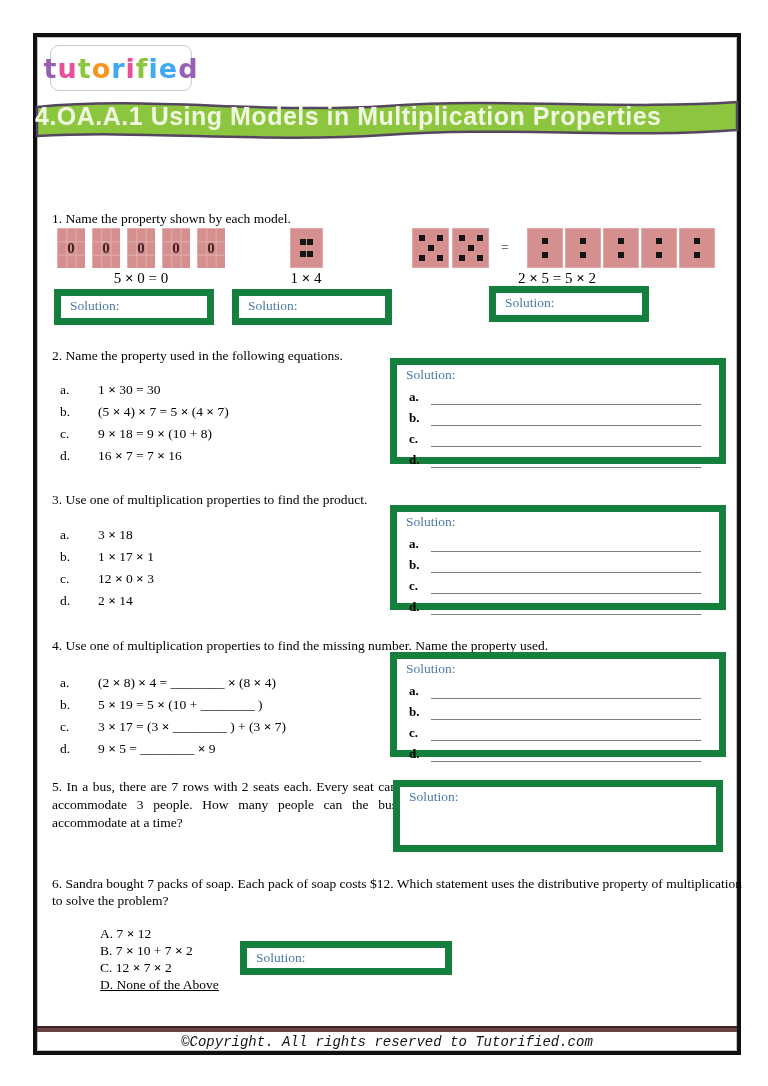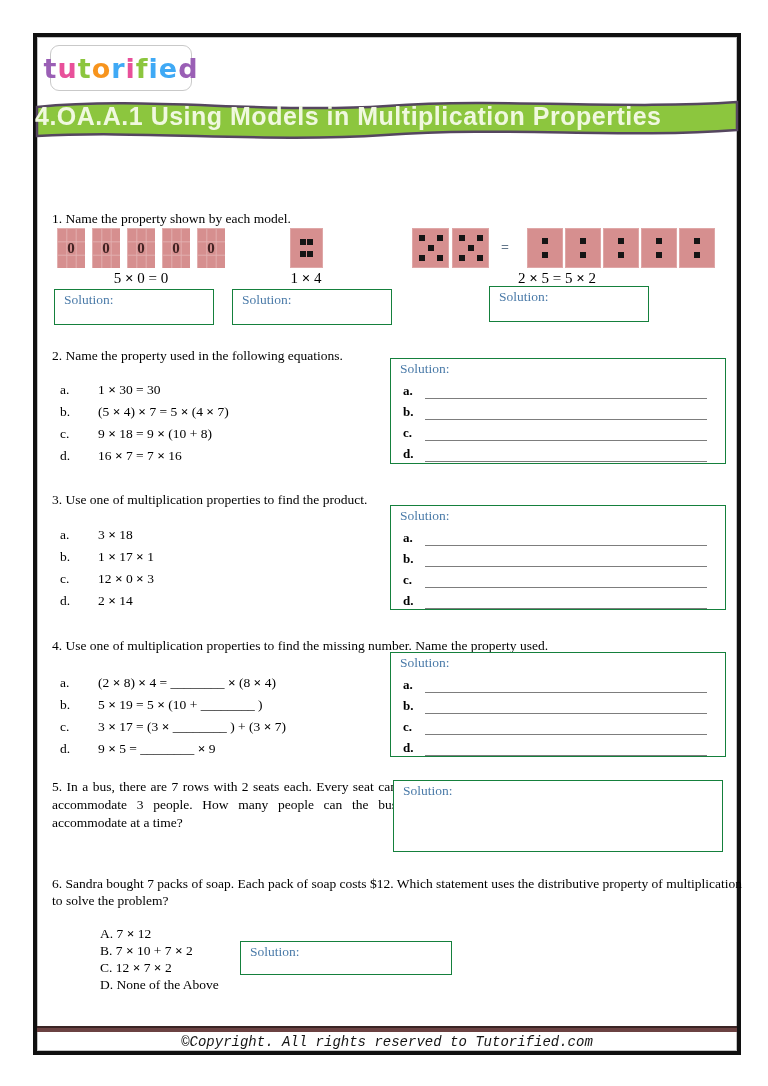--- a/index.html
+++ b/index.html
@@ -41,21 +41,21 @@
     background-size:33.4% 100%,100% 33.4%;background-color:#d68f8f;
   }
   .dice4{width:33px;height:40px;display:grid;grid-template-columns:1fr 1fr;grid-template-rows:1fr 1fr;place-items:center;padding:8px 9px;box-sizing:border-box;}
   .dice5{width:37px;height:40px;display:grid;grid-template-columns:1fr 1fr 1fr;grid-template-rows:1fr 1fr 1fr;place-items:center;padding:5px;box-sizing:border-box;}
   .dice2{width:36px;height:40px;display:grid;grid-template-rows:1fr 1fr;place-items:center;padding:6px 0;box-sizing:border-box;}
   .dot{width:6px;height:6px;background:#151515;display:block;}
   .nod{width:6px;height:6px;display:block;}
   .meq{position:absolute;font-size:15px;text-align:center;}
   .equals{position:absolute;font-size:14px;font-weight:bold;color:#64788c;text-align:center;line-height:40px;}
   
-  .solbox{position:absolute;border:1px solid #15803d;background:#fff;box-sizing:border-box;}
+  .solbox{position:absolute;border:7px solid #15803d;background:#fff;box-sizing:border-box;}
   .sol-label{padding:2px 9px;color:#4a7aa8;font-size:13.5px;}
   .ansrow{display:flex;align-items:flex-end;margin:0 18px 1px 12px;height:20px;}
   .ansrow .albl{font-weight:bold;font-size:13px;width:22px;}
   .ansrow .line{flex:1;height:100%;border-bottom:1px solid #7d7d7d;}
   
   .qitem{position:absolute;left:23px;font-size:13.5px;display:flex;}
   .qitem .lbl{width:38px;}
   .choice{position:absolute;left:15px;font-size:13.5px;margin-left:48px;}
   .para{position:absolute;font-size:13.5px;}
   .x{font-weight:bold;}
@@ -301,21 +301,21 @@
 
   <div class="para" style="left:15px;top:741px;width:345px;text-align:justify;line-height:18px;">5. In a bus, there are 7 rows with 2 seats each. Every seat can accommodate 3 people. How many people can the bus accommodate at a time?</div>
   <div class="solbox" style="left:356px;top:743px;width:330px;height:72px;">
     <div class="sol-label">Solution:</div>
   </div>
 
   <div class="para" style="left:15px;top:839px;width:692px;line-height:16.5px;">6. Sandra bought 7 packs of soap. Each pack of soap costs $12.  Which statement uses the distributive property of multiplication to solve the problem?</div>
   <div class="choice eq" style="top:889px;">A. 7 <span class="x">×</span> 12</div>
   <div class="choice eq" style="top:906px;">B. 7 <span class="x">×</span> 10 + 7 <span class="x">×</span> 2</div>
   <div class="choice eq" style="top:923px;">C. 12 <span class="x">×</span> 7 <span class="x">×</span> 2</div>
-  <div class="choice" style="top:940px;">D. None of the Above</div>
+  <div class="choice" style="top:940px;text-decoration:underline;">D. None of the Above</div>
   <div class="solbox" style="left:203px;top:904px;width:212px;height:34px;">
     <div class="sol-label">Solution:</div>
   </div>
 
   <div class="footer-rule"></div>
   <div class="copyright">©Copyright. All rights reserved to Tutorified.com</div>
 
 </div>
 
 </body></html>

